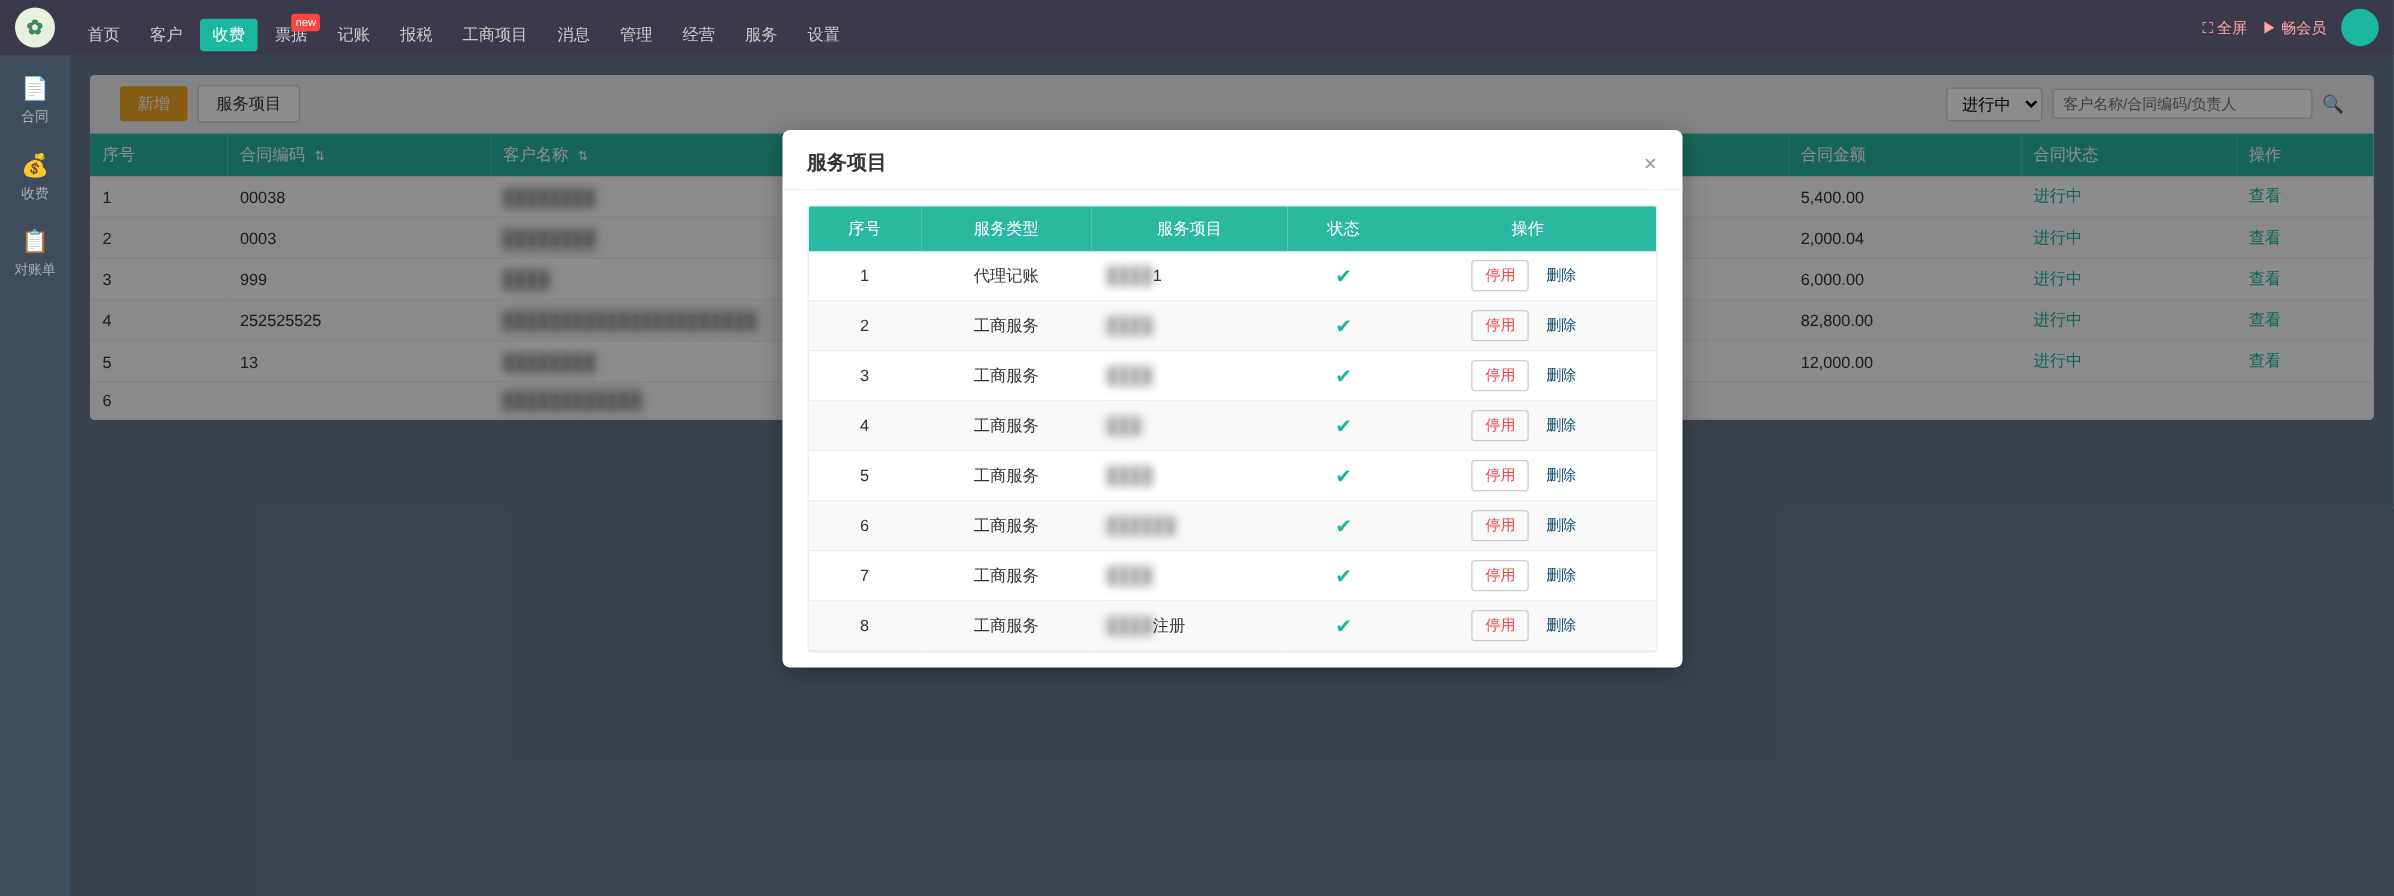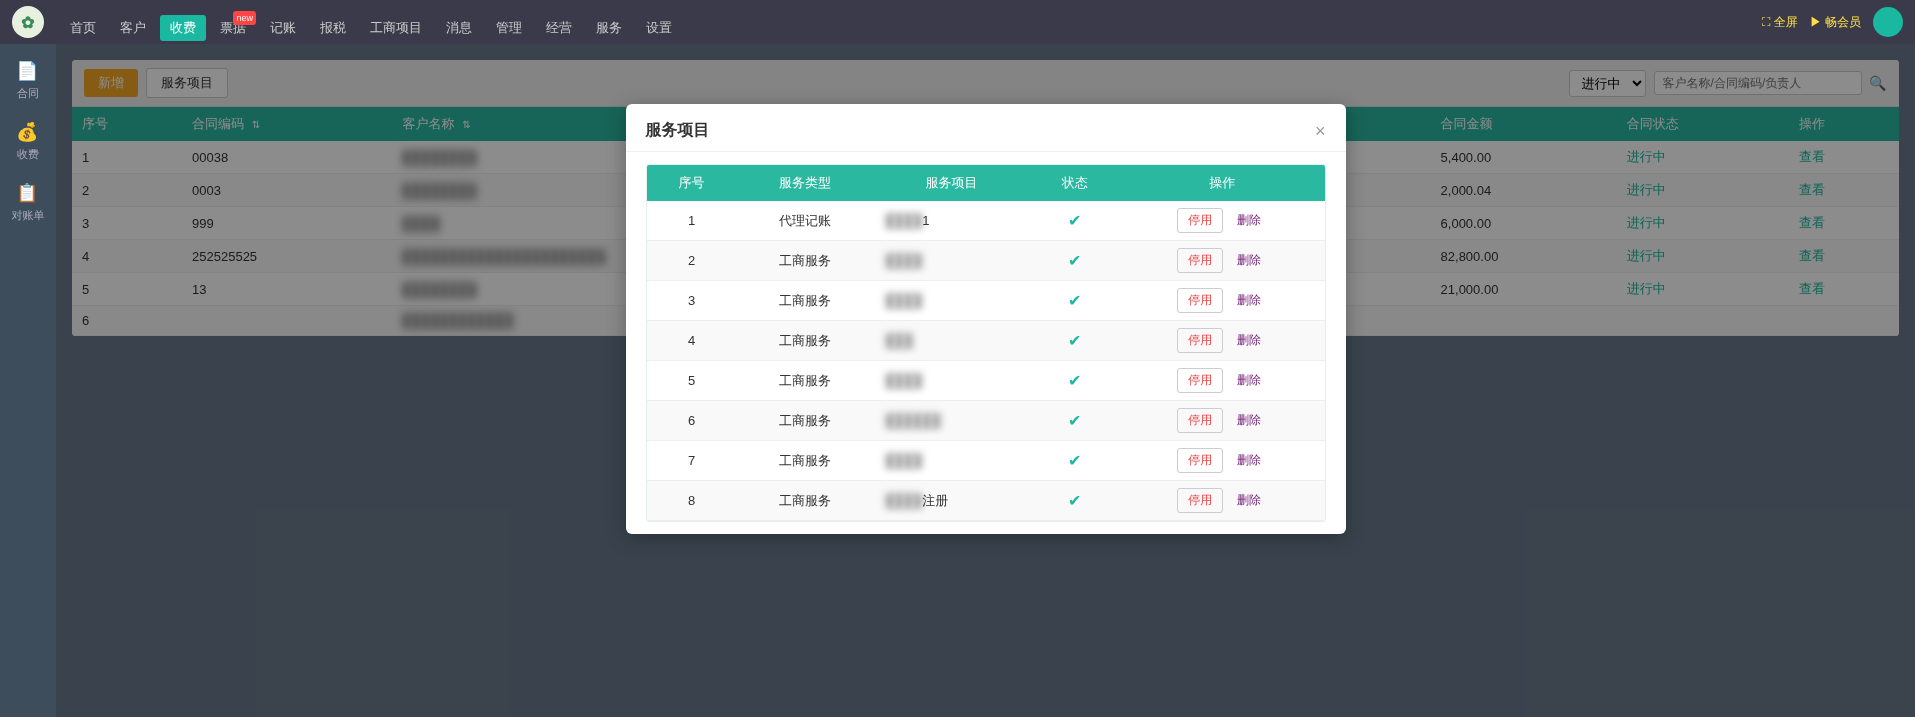--- a/index.html
+++ b/index.html
@@ -48,21 +48,21 @@
       color: #fff;
       font-size: 9px;
       border-radius: 3px;
       padding: 0 3px;
       line-height: 14px;
     }
     .top-nav .right-actions {
       display: flex; align-items: center; gap: 12px; margin-left: auto;
     }
     .top-nav .right-actions .action-item {
-      color: #fde047;
+      color: #fca5a5;
       cursor: pointer;
       font-size: 12px;
       display: flex; align-items: center; gap: 4px;
     }
     .top-nav .avatar {
       width: 30px; height: 30px;
       background: #1ab8a0;
       border-radius: 50%;
       display: flex; align-items: center; justify-content: center;
       cursor: pointer;
@@ -111,21 +111,21 @@
     
     .contract-area {
       background: #fff;
       border-radius: 4px;
       overflow: hidden;
     }
 
     
     .toolbar {
       background: #f0f0f0;
-      padding: 8px 12px;
+      padding: 8px 24px;
       display: flex;
       align-items: center;
       gap: 8px;
       border-bottom: 1px solid #ddd;
     }
     .btn-new {
       background: #f5a623;
       color: #fff;
       border: none;
       padding: 5px 14px;
@@ -319,21 +319,21 @@
       cursor: pointer;
       color: #ef4444;
       font-size: 12px;
       margin-right: 4px;
     }
     .btn-delete {
       background: none;
       border: none;
       padding: 3px 6px;
       cursor: pointer;
-      color: #701a75;
+      color: #0c4a6e;
       font-size: 12px;
     }
     .blurred-cell {
       color: transparent;
       text-shadow: 0 0 7px #aaa;
       user-select: none;
     }
   </style>
 </head>
 <body>
@@ -448,21 +448,21 @@
     <td>82,800.00</td>
     <td><span class="status-badge">进行中</span></td>
     <td><a class="action-link">查看</a></td>
   </tr>
             <tr>
     <td>5</td>
     <td>13</td>
     <td class="blurred">████████</td>
     <td>小规模记账</td>
     <td>202303-202402</td>
-    <td>21,000.00</td>
+    <td>12,000.00</td>
     <td><span class="status-badge">进行中</span></td>
     <td><a class="action-link">查看</a></td>
   </tr>
             <tr>
     <td>6</td>
     <td></td>
     <td class="blurred">████████████</td>
     <td></td>
     <td></td>
     <td></td>

